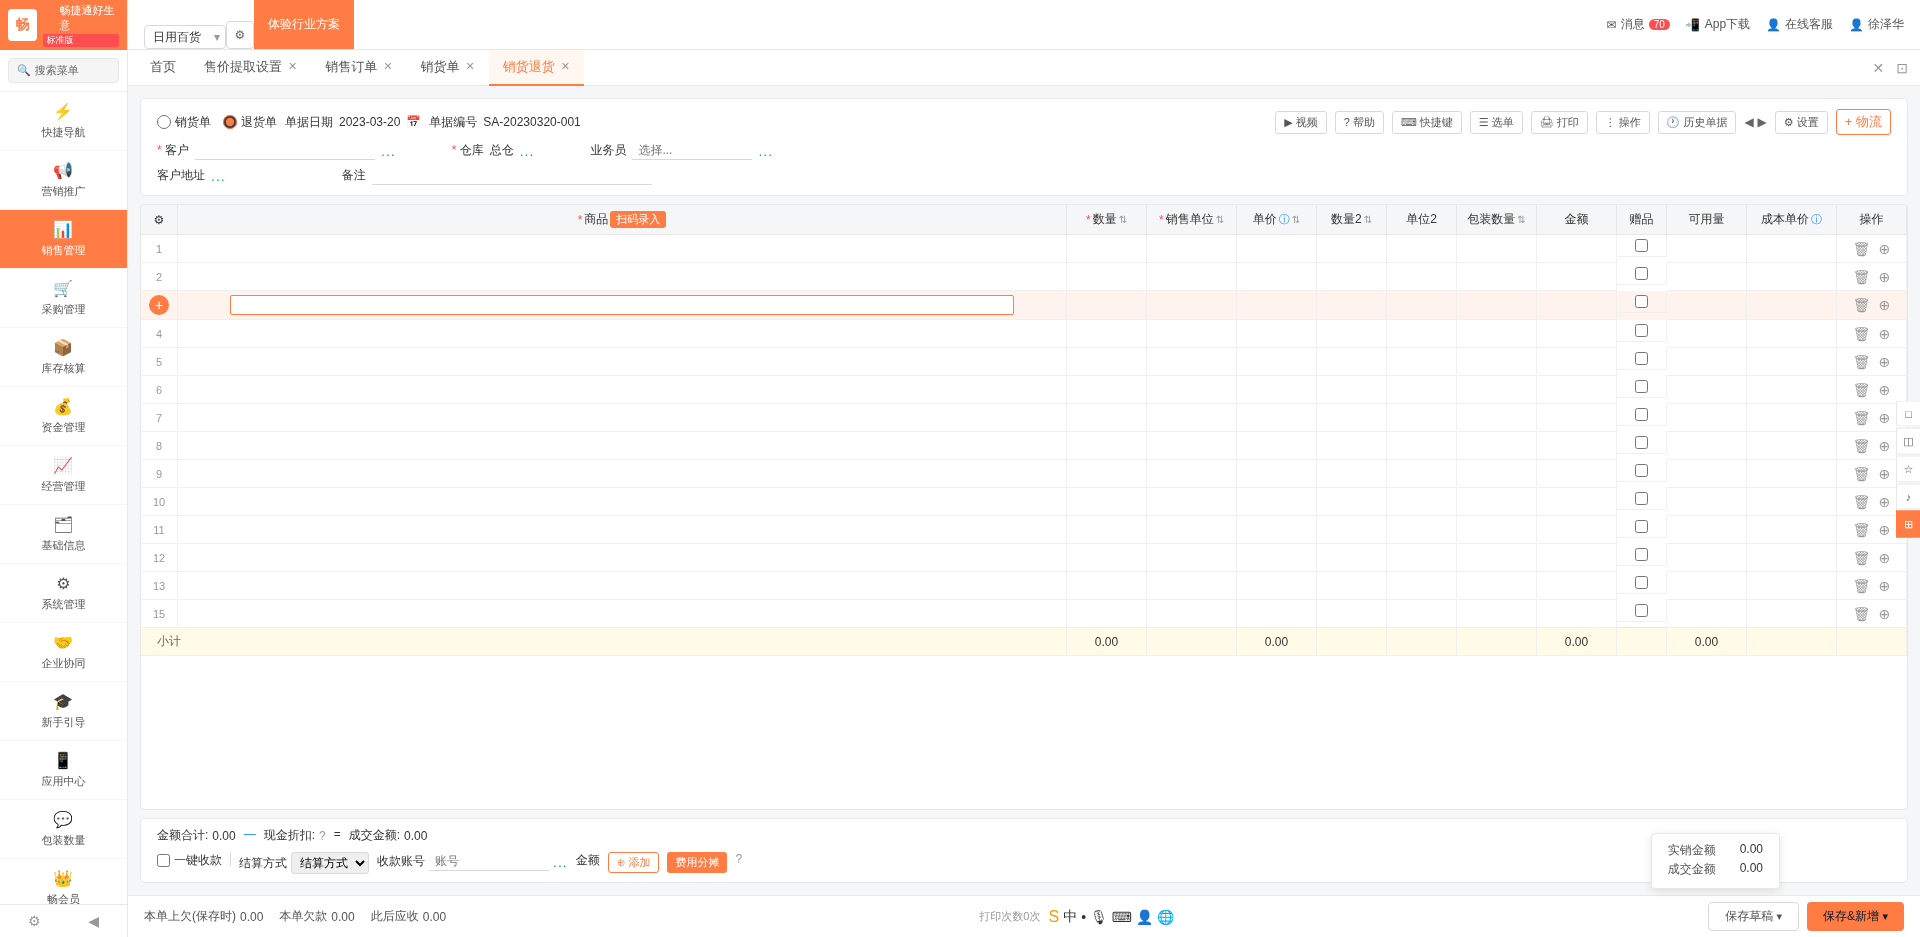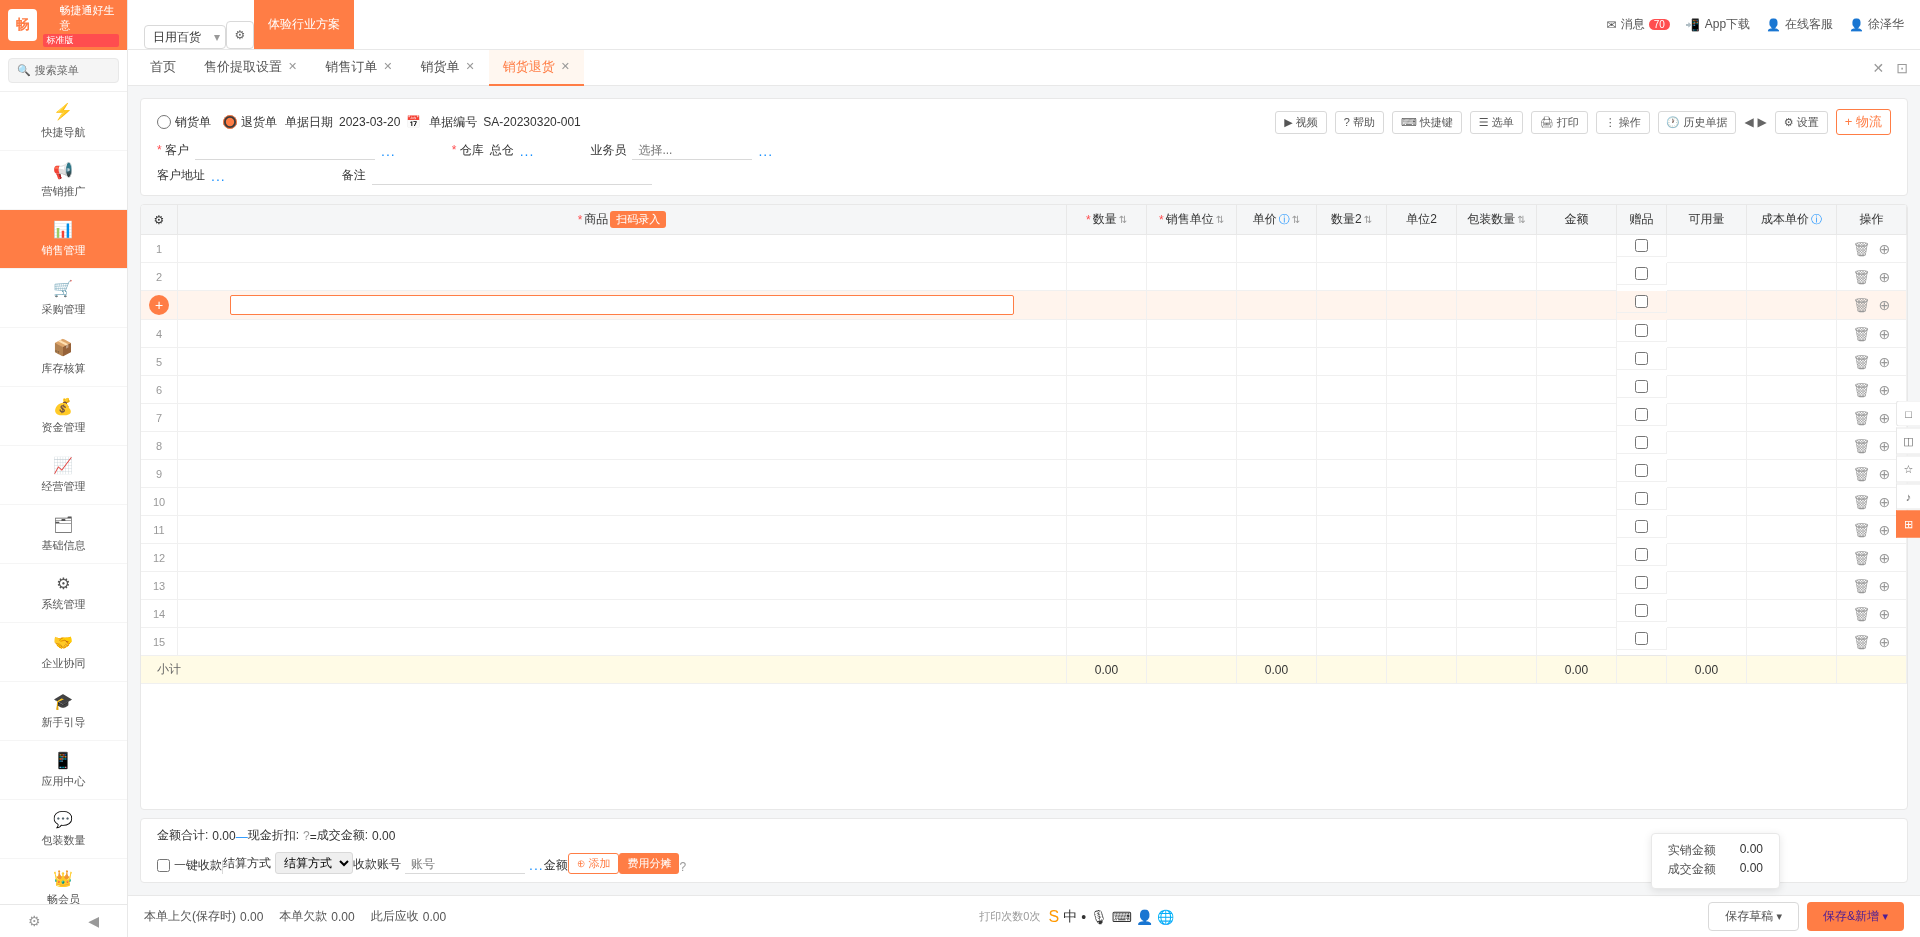--- a/index.html
+++ b/index.html
@@ -81,40 +81,40 @@
     .add-row-btn { width: 20px; height: 20px; background: #ff7d45; color: #fff; border: none; border-radius: 50%; cursor: pointer; font-size: 14px; display: flex; align-items: center; justify-content: center; }
     .col-icon { color: #999; cursor: pointer; font-size: 10px; }
     .scan-btn { background: #ff7d45; color: #fff; border: none; border-radius: 3px; padding: 1px 6px; font-size: 11px; cursor: pointer; }
     .action-icons { display: flex; justify-content: center; gap: 8px; }
     .action-icon { color: #999; cursor: pointer; font-size: 14px; }
     .th-inner { display: flex; align-items: center; justify-content: center; gap: 2px; }
     .info-icon { color: #1890ff; font-size: 11px; cursor: pointer; }
 
     
     .bottom-form { background: #fff; border-radius: 4px; border: 1px solid #e8e8e8; padding: 8px 16px; flex-shrink: 0; }
-    .bottom-row { display: flex; align-items: flex-end; gap: 0; flex-wrap: wrap; }
+    .bottom-row { display: flex; align-items: flex-start; gap: 8px; flex-wrap: wrap; }
     .bottom-field { display: flex; align-items: center; gap: 4px; }
     .minus-icon { color: #1890ff; cursor: pointer; }
     .equals-icon { color: #333; }
     .add-item-btn { border: 1px solid #ff7d45; color: #ff7d45; background: #fff; border-radius: 3px; padding: 2px 8px; font-size: 11px; cursor: pointer; }
     .fee-split-btn { background: #ff7d45; color: #fff; border: none; border-radius: 3px; padding: 3px 8px; font-size: 11px; cursor: pointer; }
     .help-icon { color: #999; cursor: pointer; }
     .bottom-separator { width: 1px; height: 14px; background: #d9d9d9; }
     .one-click-pay { display: flex; align-items: center; gap: 4px; font-size: 12px; color: #333; }
     .one-click-pay input[type=checkbox] { cursor: pointer; }
 
     
     .footer-bar { background: #fff; border-top: 1px solid #e8e8e8; padding: 6px 16px; display: flex; align-items: center; justify-content: space-between; flex-shrink: 0; height: 42px; }
     .footer-info { display: flex; gap: 16px; font-size: 12px; color: #555; }
     .footer-info-item { display: flex; align-items: center; gap: 4px; }
     .footer-center { display: flex; align-items: center; gap: 8px; }
     .print-info { font-size: 11px; color: #999; }
     .footer-right { display: flex; gap: 8px; }
     .btn-draft { background: #fff; border: 1px solid #d9d9d9; border-radius: 4px; padding: 5px 16px; font-size: 12px; color: #555; cursor: pointer; }
-    .btn-save-new { background: #ff7d45; color: #4c1d95; border: none; border-radius: 4px; padding: 5px 16px; font-size: 12px; cursor: pointer; }
+    .btn-save-new { background: #ff7d45; color: #0f172a; border: none; border-radius: 4px; padding: 5px 16px; font-size: 12px; cursor: pointer; }
     .btn-icon { font-size: 11px; }
 
     
     .summary-panel { position: absolute; right: 140px; bottom: 48px; background: #fff; border: 1px solid #e8e8e8; border-radius: 4px; padding: 8px 16px; font-size: 12px; box-shadow: 0 2px 8px rgba(0,0,0,0.1); }
     .summary-row { display: flex; justify-content: space-between; gap: 24px; color: #555; margin-bottom: 2px; }
     .summary-val { color: #333; font-weight: 500; }
   </style>
 </head>
 <body>
 
@@ -721,42 +721,20 @@
       <td></td>
       <td></td>
       <td>
         <div class="action-icons">
           <span class="action-icon" title="删除">🗑</span>
           <span class="action-icon" title="复制">⊕</span>
         </div>
       </td>
     </tr>
               <tr>
-      <td><span class="row-num">14</span></td>
-      <td></td>
-      <td></td>
-      <td></td>
-      <td></td>
-      <td></td>
-      <td></td>
-      <td></td>
-      <td></td>
-      <td class="checkbox-cell">
-                  <input type="checkbox" style="cursor: pointer;">
-                </td>
-      <td></td>
-      <td></td>
-      <td>
-        <div class="action-icons">
-          <span class="action-icon" title="删除">🗑</span>
-          <span class="action-icon" title="复制">⊕</span>
-        </div>
-      </td>
-    </tr>
-              <tr>
       <td><span class="row-num">15</span></td>
       <td></td>
       <td></td>
       <td></td>
       <td></td>
       <td></td>
       <td></td>
       <td></td>
       <td></td>
       <td class="checkbox-cell">

